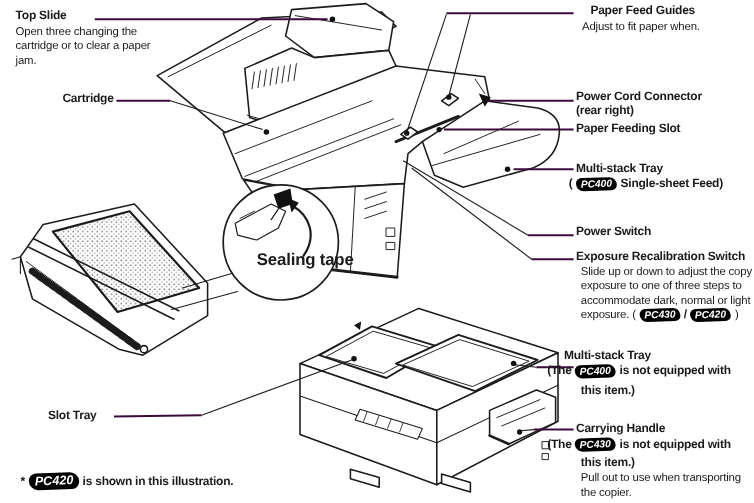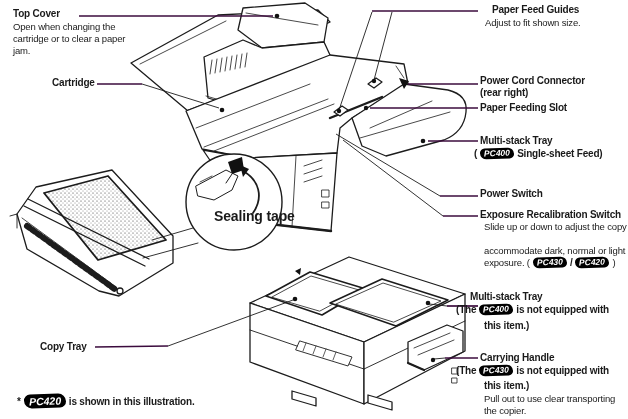--- a/index.html
+++ b/index.html
@@ -170,56 +170,57 @@
       <circle cx="339" cy="111" r="2.2"></circle>
       <polygon points="399,78 409,81 404,89"></polygon>
       <circle cx="366" cy="108" r="2.2"></circle>
       <circle cx="423" cy="141" r="2.3"></circle>
       <circle cx="295" cy="299" r="2.3"></circle>
       <circle cx="428" cy="303" r="2.3"></circle>
       <circle cx="433" cy="360" r="2.2"></circle>
     </g>
   </svg>
 
-  <div class="line b" style="left:13px;top:8px">Top Cover</div>
-  <div class="line" style="left:13px;top:21px">Open when changing the</div>
+  <div class="line b" style="left:13px;top:8px">Top Slide</div>
+  <div class="line" style="left:13px;top:21px">Open three changing the</div>
   <div class="line" style="left:13px;top:33px">cartridge or to clear a paper</div>
   <div class="line" style="left:13px;top:45px">jam.</div>
 
   <div class="line b" style="left:52px;top:77px">Cartridge</div>
 
   <div class="line small" style="left:214px;top:211px">Sealing tape</div>
 
-  <div class="line b" style="left:40px;top:341px">Copy Tray</div>
+  <div class="line b" style="left:40px;top:341px">Slot Tray</div>
 
   <div class="line flexline" style="left:17px;top:394px">
     <span class="b">*</span>
     <span class="badge badge-lg">PC420</span>
     <span class="b">is shown in this illustration.</span>
   </div>
 
   <div class="line b" style="left:492px;top:4px">Paper Feed Guides</div>
-  <div class="line" style="left:485px;top:17px">Adjust to fit shown size.</div>
+  <div class="line" style="left:485px;top:17px">Adjust to fit paper when.</div>
 
   <div class="line b" style="left:480px;top:75px">Power Cord Connector</div>
   <div class="line b" style="left:480px;top:87px">(rear right)</div>
 
   <div class="line b" style="left:480px;top:102px">Paper Feeding Slot</div>
 
   <div class="line b" style="left:480px;top:135px">Multi-stack Tray</div>
   <div class="line b flexline" style="left:474px;top:148px">
     <span>(</span>
     <span class="badge">PC400</span>
     <span>Single-sheet Feed)</span>
   </div>
 
   <div class="line b" style="left:480px;top:188px">Power Switch</div>
 
   <div class="line" style="left:484px;top:221px">Slide up or down to adjust the copy</div>
   <div class="line b" style="left:480px;top:209px">Exposure Recalibration Switch</div>
+  <div class="line" style="left:484px;top:233px">exposure to one of three steps to</div>
   <div class="line" style="left:484px;top:245px">accommodate dark, normal or light</div>
   <div class="line flexline" style="left:484px;top:257px">
     <span>exposure. (</span>
     <span class="badge">PC430</span>
     <span class="b">/</span>
     <span class="badge">PC420</span>
     <span>)</span>
   </div>
 
   <div class="line b" style="left:470px;top:291px">Multi-stack Tray</div>
@@ -230,16 +231,16 @@
   </div>
   <div class="line b" style="left:484px;top:320px">this item.)</div>
 
   <div class="line b" style="left:480px;top:352px">Carrying Handle</div>
   <div class="line b flexline" style="left:456px;top:365px">
     <span>(The</span>
     <span class="badge">PC430</span>
     <span>is not equipped with</span>
   </div>
   <div class="line b" style="left:484px;top:380px">this item.)</div>
-  <div class="line" style="left:484px;top:393px">Pull out to use clear transporting</div>
+  <div class="line" style="left:484px;top:393px">Pull out to use when transporting</div>
   <div class="line" style="left:484px;top:405px">the copier.</div>
 
 </div>
 
 </body></html>

